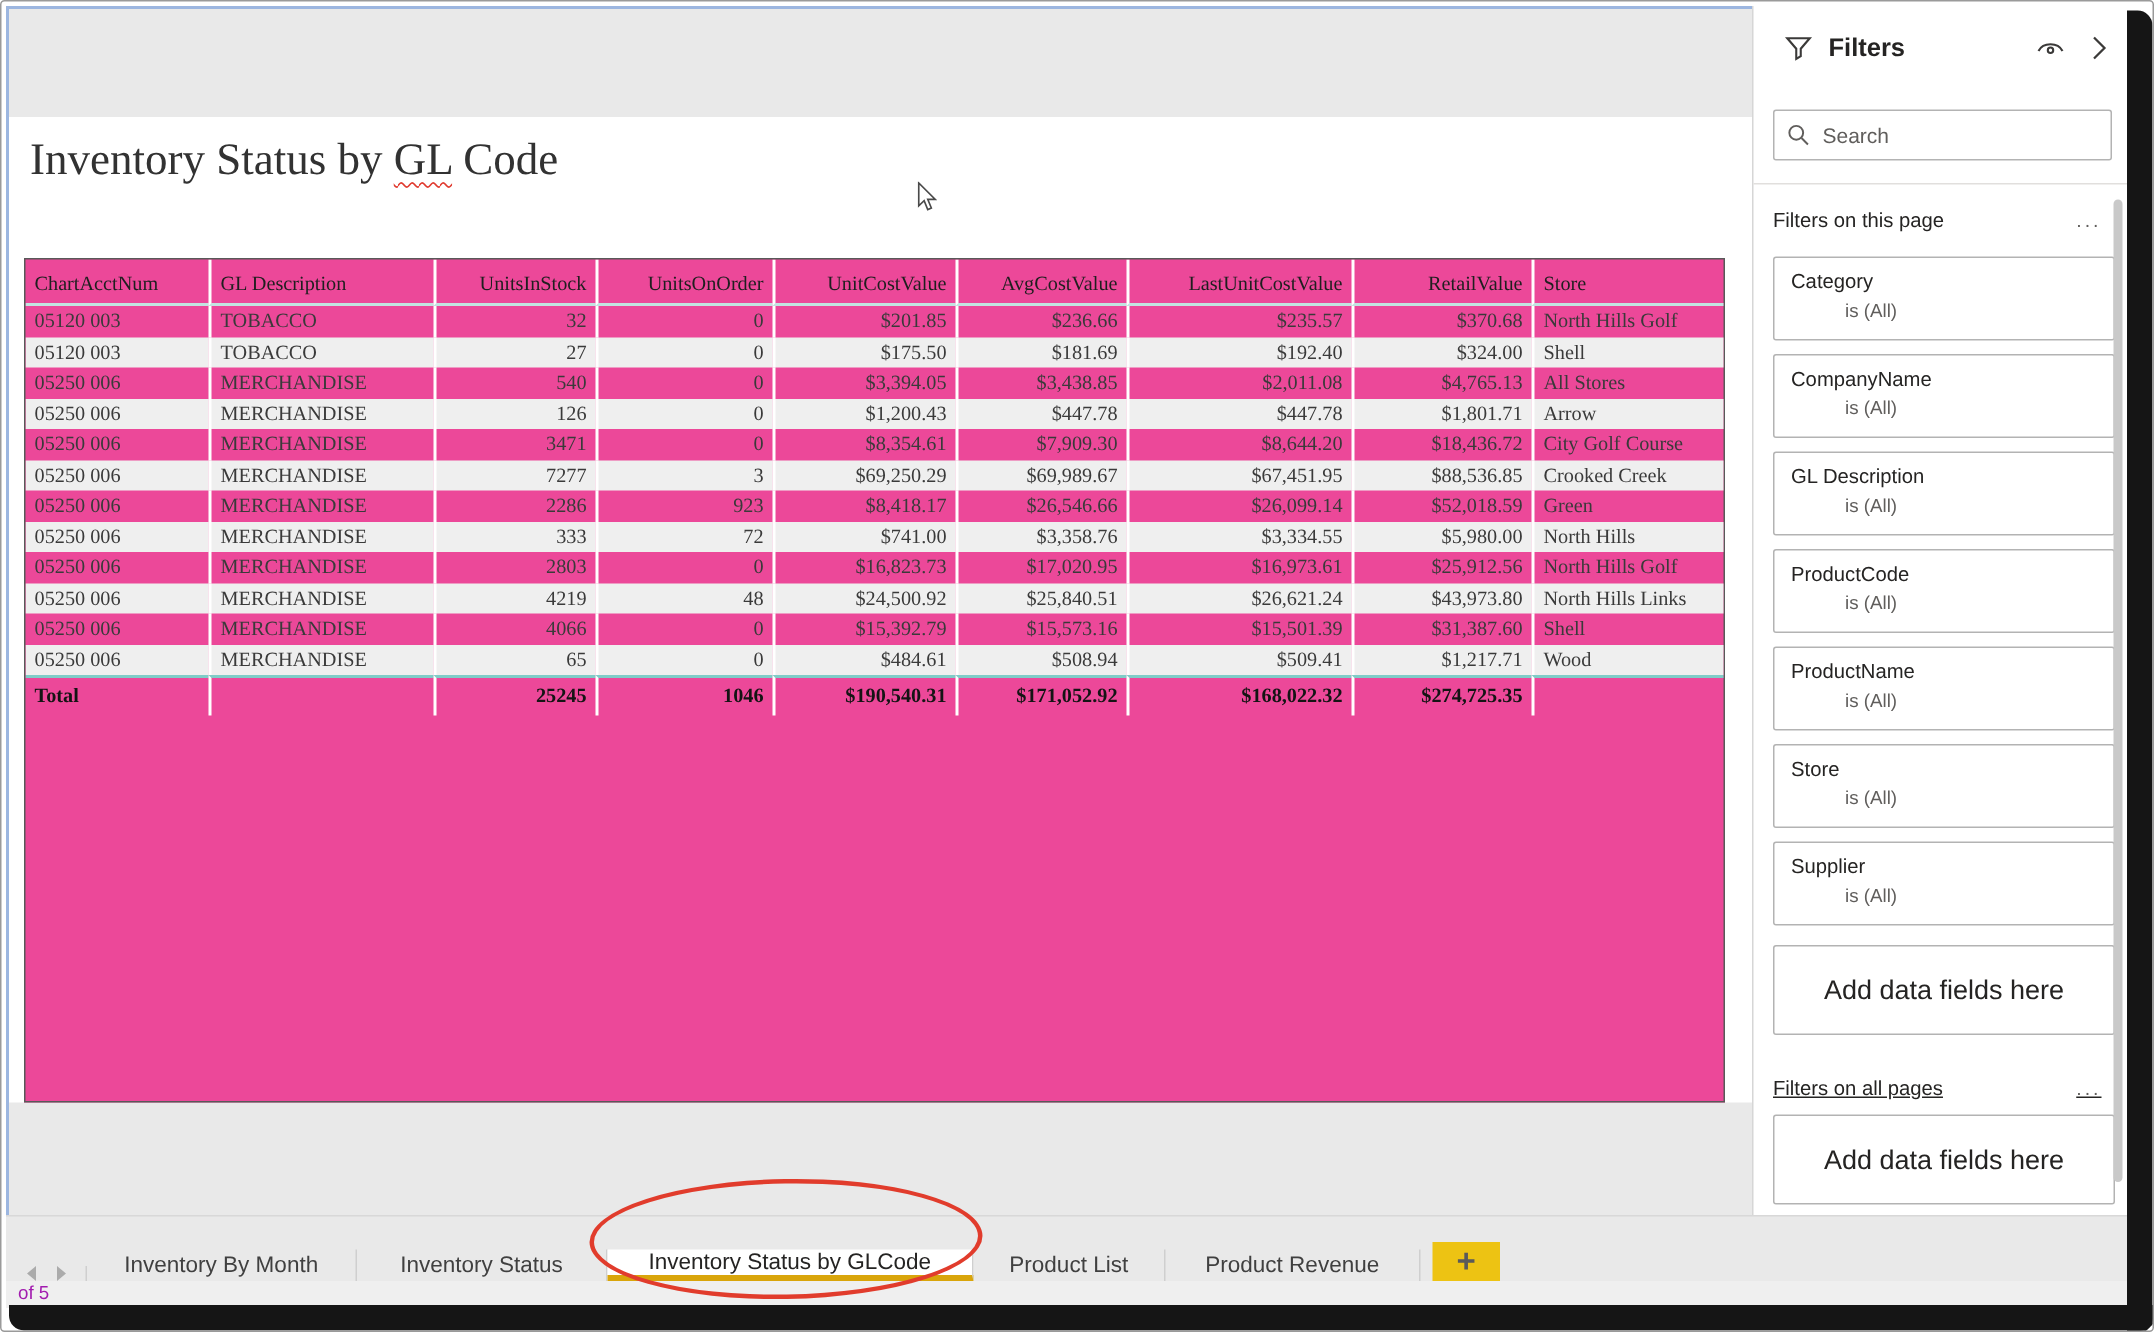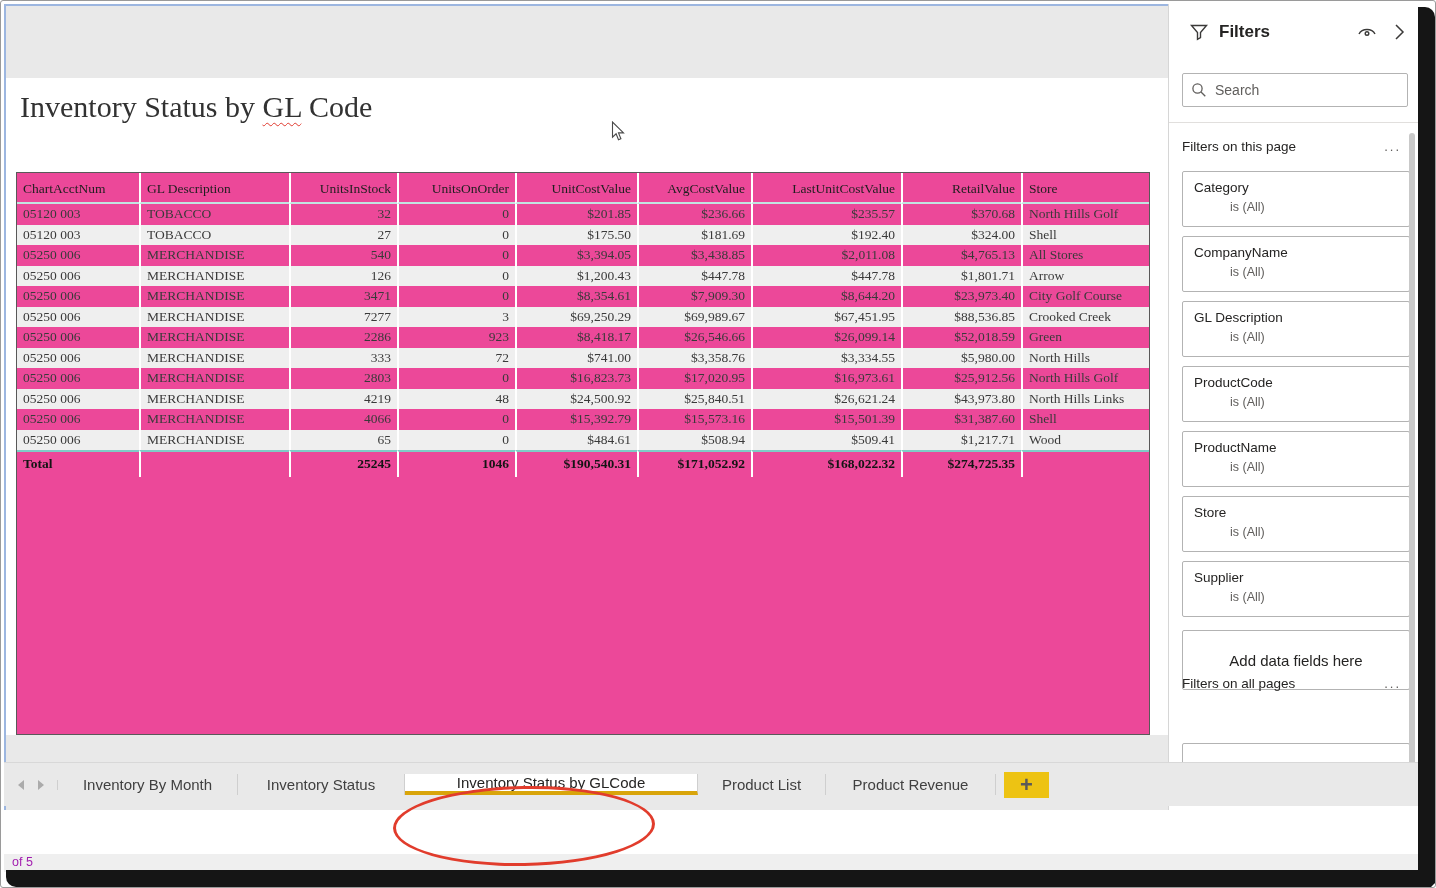--- a/index.html
+++ b/index.html
@@ -49,28 +49,28 @@
                      font-family: "Liberation Sans", sans-serif; color: #252423; }
   .searchbox input::placeholder { color: #605e5c; }
   .f-divider { position: absolute; left: 0; top: 118px; width: 100%; border-top: 1px solid #e1dfdd; }
   .f-section { position: absolute; left: 13px; right: 18px; display: flex; align-items: center; font-size: 13.5px; color: #252423; }
   .f-more { margin-left: auto; color: #605e5c; letter-spacing: 2px; font-size: 13px; }
   .cards { position: absolute; left: 13px; top: 167px; width: 228px; display: flex; flex-direction: column; gap: 9px; }
   .card { border: 1px solid #b3b3b3; border-radius: 2px; background: #fff; height: 56px; padding: 8px 11px; }
   .card .field { font-size: 13.5px; color: #252423; }
   .card .value { font-size: 12.5px; color: #605e5c; margin-top: 5px; padding-left: 36px; }
   .add-card { border: 1px solid #b3b3b3; border-radius: 2px; height: 60px; display: flex;
-              align-items: center; justify-content: center; font-size: 15px; color: #252423; }
+              align-items: center; justify-content: center; font-size: 18px; color: #252423; }
   .add-card.first { margin-top: 4px; }
   .f-scroll { position: absolute; right: 4px; top: 129px; width: 6px; height: 655px;
               background: #c9c9c9; border-radius: 3px; }
 
   
-  .tabbar { position: absolute; left: 3px; top: 761px; width: 1415px; height: 44px;
-            background: #e9e9e9; border-top: 1px solid #d8d8d8; display: flex; align-items: center; }
+  .tabbar { position: absolute; left: 3px; top: 809px; width: 1415px; height: 44px;
+            background: #e9e9e9; border-top: 1px solid #d8d8d8; display: flex; align-items: flex-end; }
   .tab-nav { width: 54px; display: flex; align-items: center; justify-content: center; gap: 12px;
              border-right: 1px solid #cfcfcf; color: #a9a9a9; font-size: 11px; }
   .tab { display: flex; align-items: center; justify-content: center; font-size: 15px; color: #404040;
          border-right: 1px solid #cfcfcf; cursor: default; }
   .tab.active { background: #fff; border-bottom: 4px solid #d9a50b; color: #252423; }
   .tab-plus { width: 45px; margin-left: 8px; background: #edc313; display: flex; align-items: center;
               justify-content: center; font-size: 22px; font-weight: 700; color: #5a5a5a; }
 
   
   .statusbar { position: absolute; left: 3px; top: 853px; width: 1415px; height: 18px;
@@ -164,21 +164,21 @@
                 <td class="l">Arrow</td>
               </tr>
               <tr>
                 <td class="l">05250 006</td>
                 <td class="l">MERCHANDISE</td>
                 <td class="r">3471</td>
                 <td class="r">0</td>
                 <td class="r">$8,354.61</td>
                 <td class="r">$7,909.30</td>
                 <td class="r">$8,644.20</td>
-                <td class="r">$23,973.40</td>
+                <td class="r">$18,436.72</td>
                 <td class="l">City Golf Course</td>
               </tr>
               <tr>
                 <td class="l">05250 006</td>
                 <td class="l">MERCHANDISE</td>
                 <td class="r">7277</td>
                 <td class="r">3</td>
                 <td class="r">$69,250.29</td>
                 <td class="r">$69,989.67</td>
                 <td class="r">$67,451.95</td>
@@ -335,21 +335,21 @@
           <div class="field">Store</div>
           <div class="value">is (All)</div>
         </div>
         <div class="card">
           <div class="field">Supplier</div>
           <div class="value">is (All)</div>
         </div>
         <div class="add-card first">Add data fields here</div>
       </div>
 
-    <div class="f-section" style="top:672px;">
+    <div class="f-section" style="top:714px;text-decoration:underline;">
       <span>Filters on all pages</span>
       <span class="f-more">...</span>
     </div>
     <div class="add-card" style="position:absolute; left:13px; top:739px; width:228px;">Add data fields here</div>
 
     <div class="f-scroll"></div>
   </aside>
 
   <div class="tabbar">
     <div class="tab-nav">
@@ -360,21 +360,21 @@
       </span>
       <span>
         <svg class="icon" width="8" height="10" viewBox="0 0 8 10">
             <path d="M1 0l6 5-6 5z" fill="#ababab"></path>
           </svg>
       </span>
     </div>
     <div style="display:flex;" id="tabs">
         <div class="tab" style="width: 180px;">Inventory By Month</div>
         <div class="tab" style="width: 167px;">Inventory Status</div>
-        <div class="tab active" style="width: 293px;">Inventory Status by GLCode</div>
+        <div class="tab active" style="width: 244px;">Inventory Status by GLCode</div>
         <div class="tab" style="width: 128px;">Product List</div>
         <div class="tab" style="width: 170px;">Product Revenue</div>
       </div>
     <div class="tab-plus">+</div>
   </div>
 
   <div class="statusbar">
     <span>of 5</span>
   </div>
 

